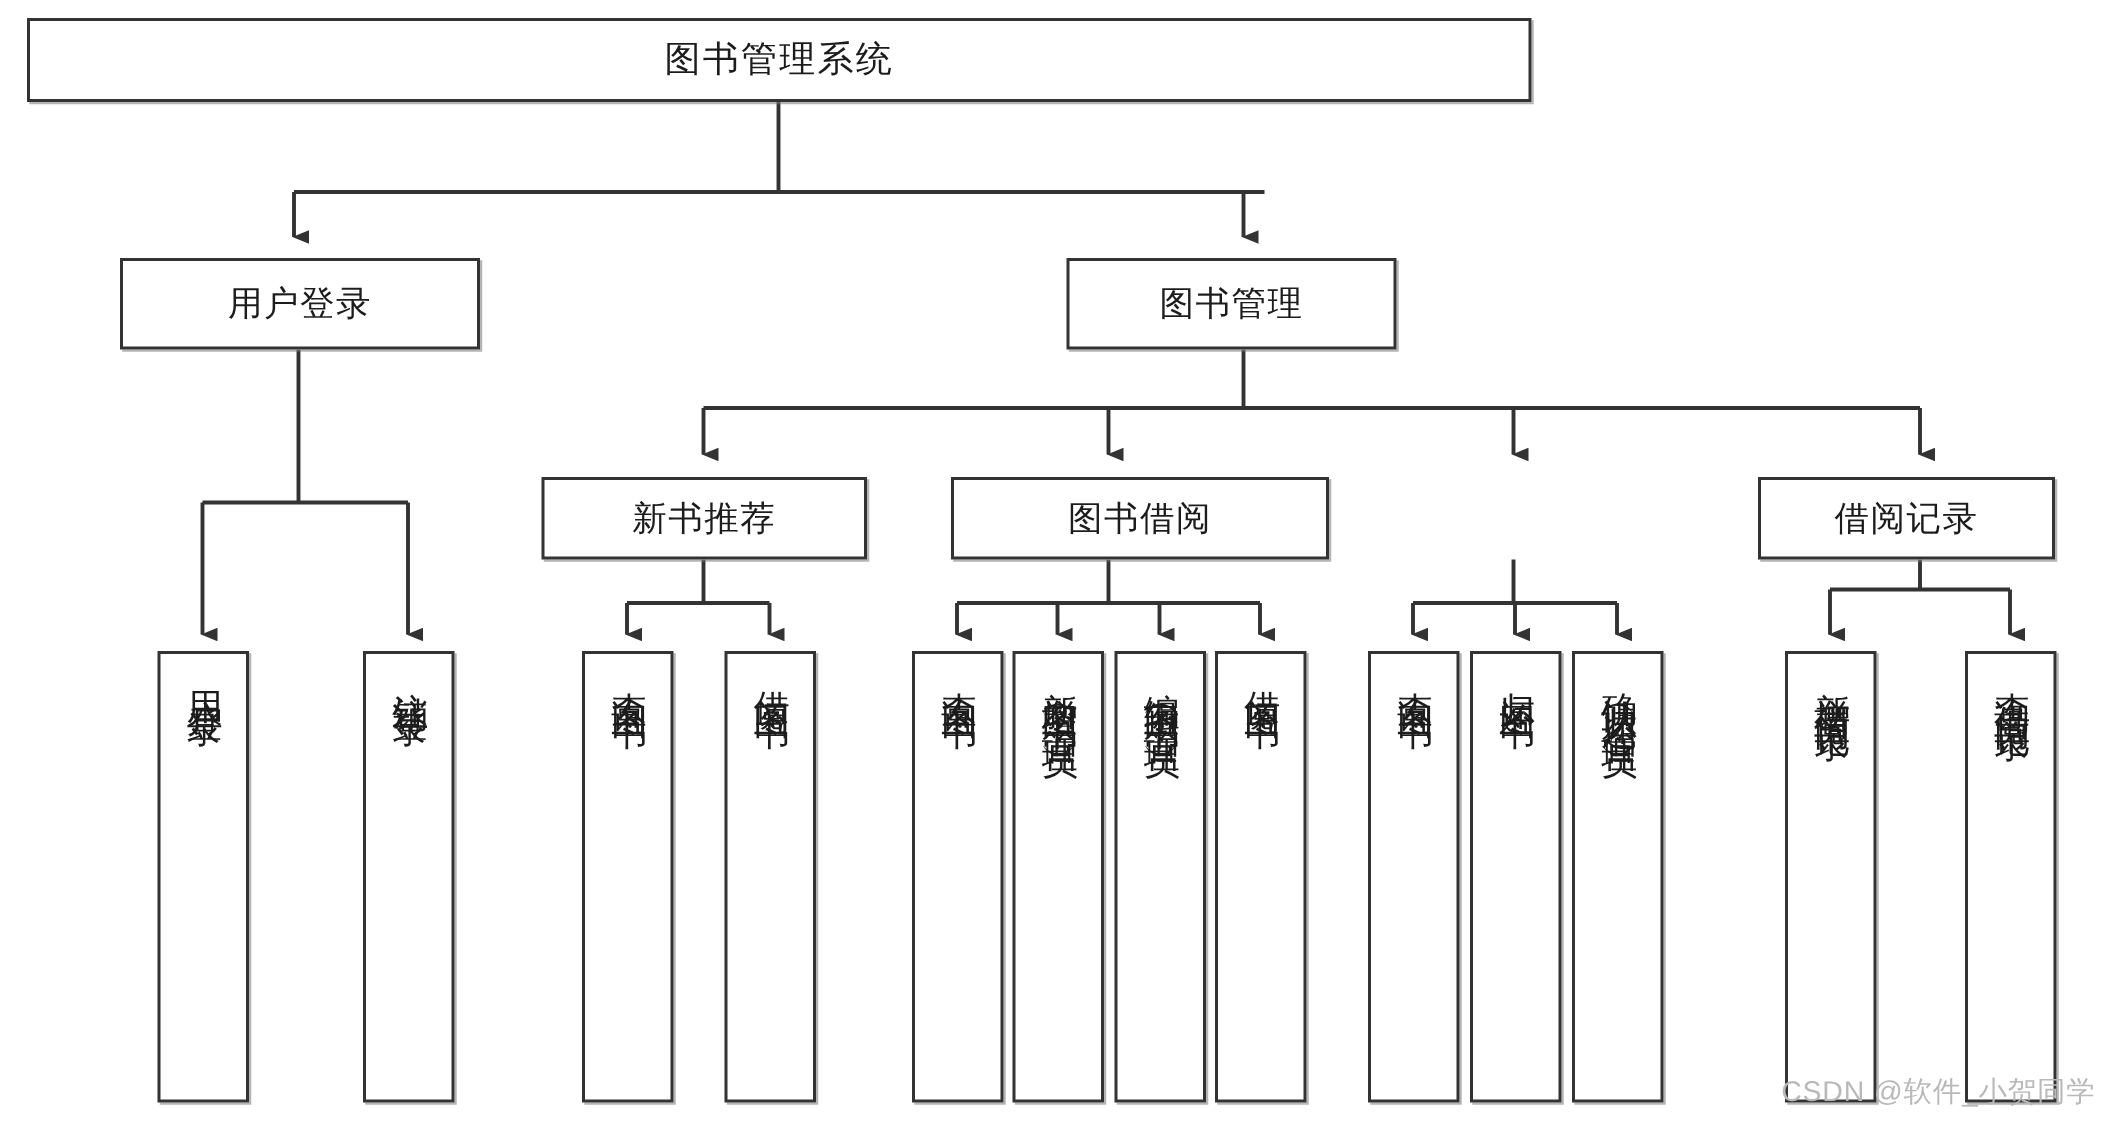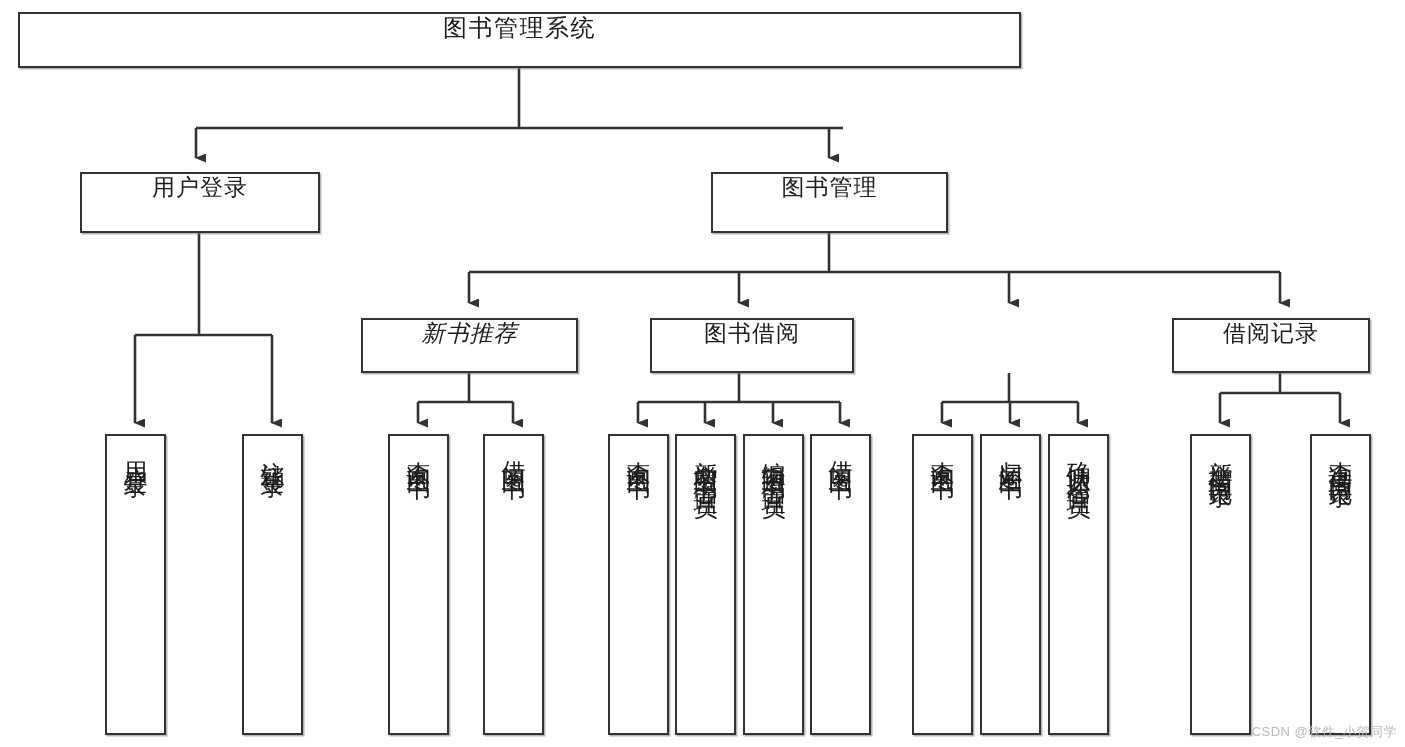--- a/index.html
+++ b/index.html
@@ -26,21 +26,21 @@
     height: 747px;
     pointer-events: none;
   }
   .node {
     position: absolute;
     box-sizing: border-box;
     background: #ffffff;
     border: 2px solid #333333;
     box-shadow: 1.5px 1.5px 0 0 rgba(120,120,120,0.55);
     display: flex;
-    align-items: flex-start;
+    align-items: center;
     justify-content: center;
     color: #1c1c1c;
   }
   .node-label {
     display: block;
     text-align: center;
     line-height: 1.18;
     white-space: nowrap;
   }
   
@@ -64,21 +64,21 @@
     line-height: 1.0;
     letter-spacing: 5px;
     white-space: nowrap;
     height: auto;
     max-height: 100%;
   }
   #watermark {
     position: absolute;
     right: 8px;
     bottom: 6px;
-    font-size: 13px;
+    font-size: 19px;
     color: #b9b9b9;
     letter-spacing: 0.5px;
     white-space: nowrap;
     user-select: none;
   }
 </style>
 </head>
 <body>
 
 <div id="diagram-root">
@@ -149,29 +149,29 @@
   </svg>
 
   <div class="node horiz root" style="left:18px; top:12px; width:1003px; height:56px;">
     <span class="node-label">图书管理系统</span>
   </div>
 
   <div class="node horiz" style="left:80px; top:172px; width:240px; height:61px;">
     <span class="node-label">用户登录</span>
   </div>
 
-  <div class="node horiz" style="left:711px; top:172px; width:237px; height:61px;">
+  <div class="node horiz" style="left:711px; top:172px; width:220px; height:61px;">
     <span class="node-label">图书管理</span>
   </div>
 
-  <div class="node horiz" style="left:361px; top:318px; width:217px; height:55px;font-style:italic;">
+  <div class="node horiz" style="left:361px; top:318px; width:217px; height:55px;">
     <span class="node-label">新书推荐</span>
   </div>
 
-  <div class="node horiz" style="left:650px; top:318px; width:204px; height:55px;">
+  <div class="node horiz" style="left:634px; top:318px; width:252px; height:55px;">
     <span class="node-label">图书借阅</span>
   </div>
 
 
   <div class="node horiz" style="left:1172px; top:318px; width:198px; height:55px;">
     <span class="node-label">借阅记录</span>
   </div>
 
   <div class="node leaf" style="left:105px; top:434px; width:61px; height:301px;">
     <span class="node-label">用户登录</span>

